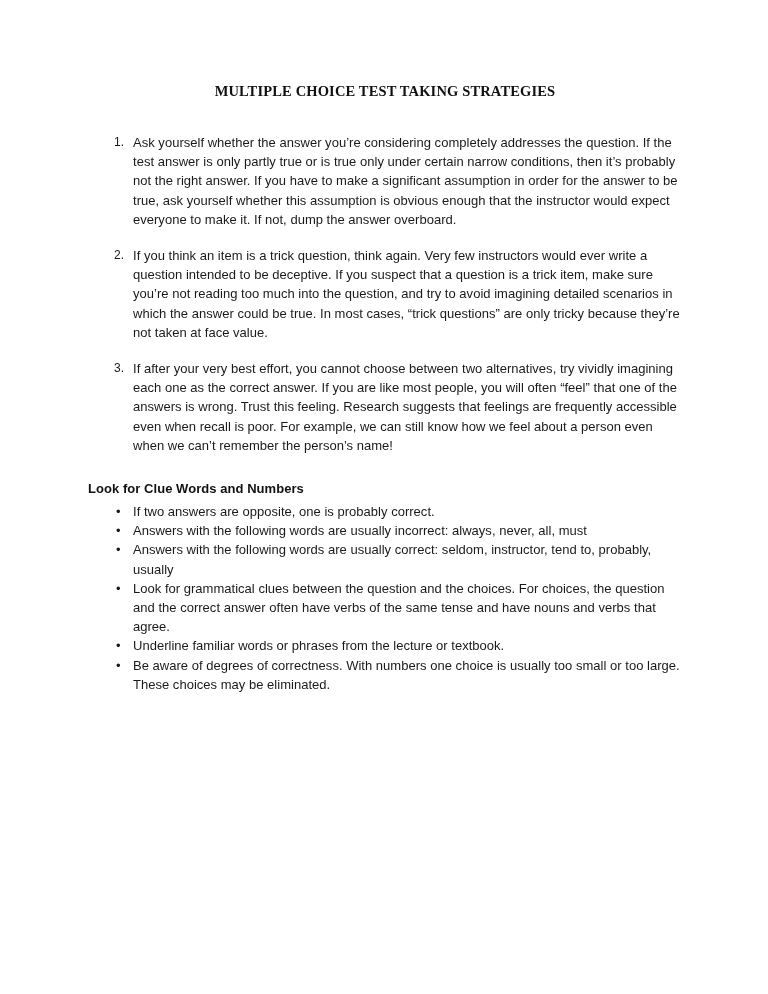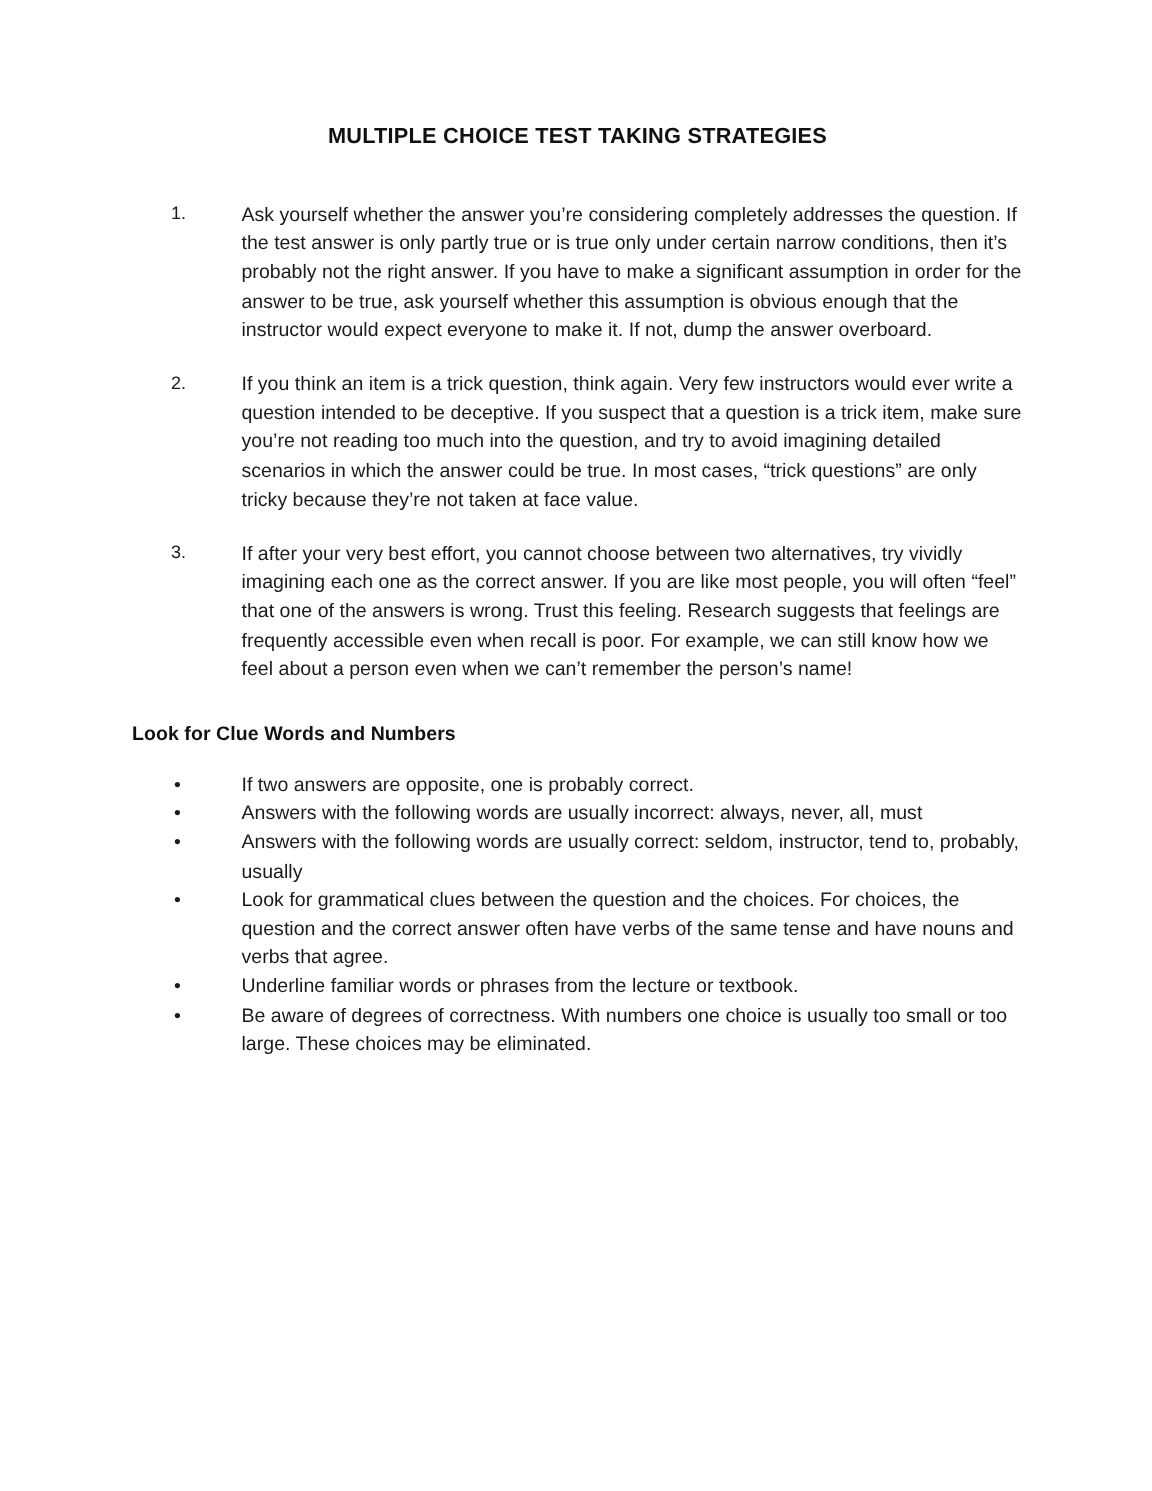--- a/index.html
+++ b/index.html
@@ -32,34 +32,35 @@
   }
 
   .doc-title {
     font-size: 14.5px;
     font-weight: bold;
     text-align: center;
     letter-spacing: 0.15px;
     line-height: 19px;
     margin: 0 0 32px 0;
     color: #111111;
+    font-family: Liberation Serif, serif;
   }
 
   .section-heading {
     font-size: 13px;
     font-weight: bold;
     line-height: 19px;
     margin: 0 0 16px 0;
     color: #111111;
     letter-spacing: 0.05px;
   }
 
   .section-heading.second {
     margin-top: 24px;
-    margin-bottom: 15px;
+    margin-bottom: 4px;
   }
 
   ol.numbered-list {
     list-style: none;
     margin: 0;
     padding: 0;
   }
 
   ol.numbered-list > li {
     position: relative;
@@ -103,21 +104,20 @@
     position: absolute;
     left: 28px;
     top: 0;
     font-size: 13px;
     line-height: 19.2px;
     color: #1a1a1a;
   }
 
   .list-text {
     display: block;
-    margin-left: 28px;
   }
 </style>
 </head>
 <body>
 
 <div class="page">
   <div class="content">
 
     <h1 class="doc-title">MULTIPLE CHOICE TEST TAKING STRATEGIES</h1>
 

